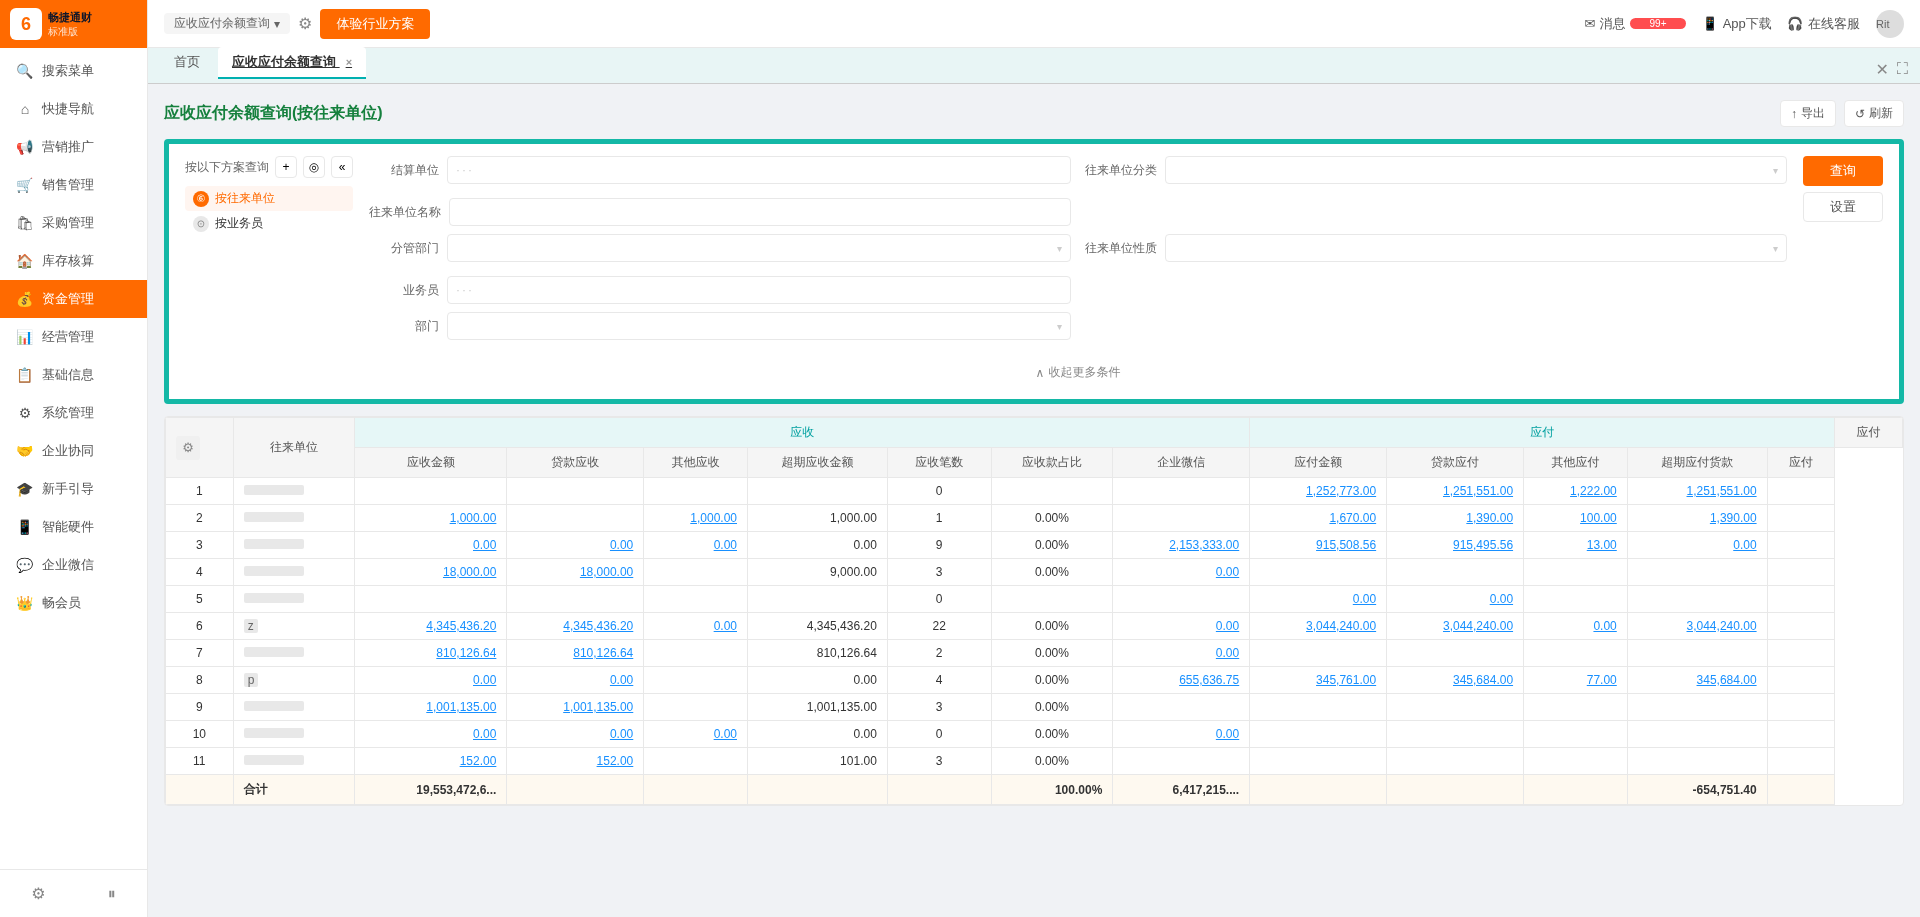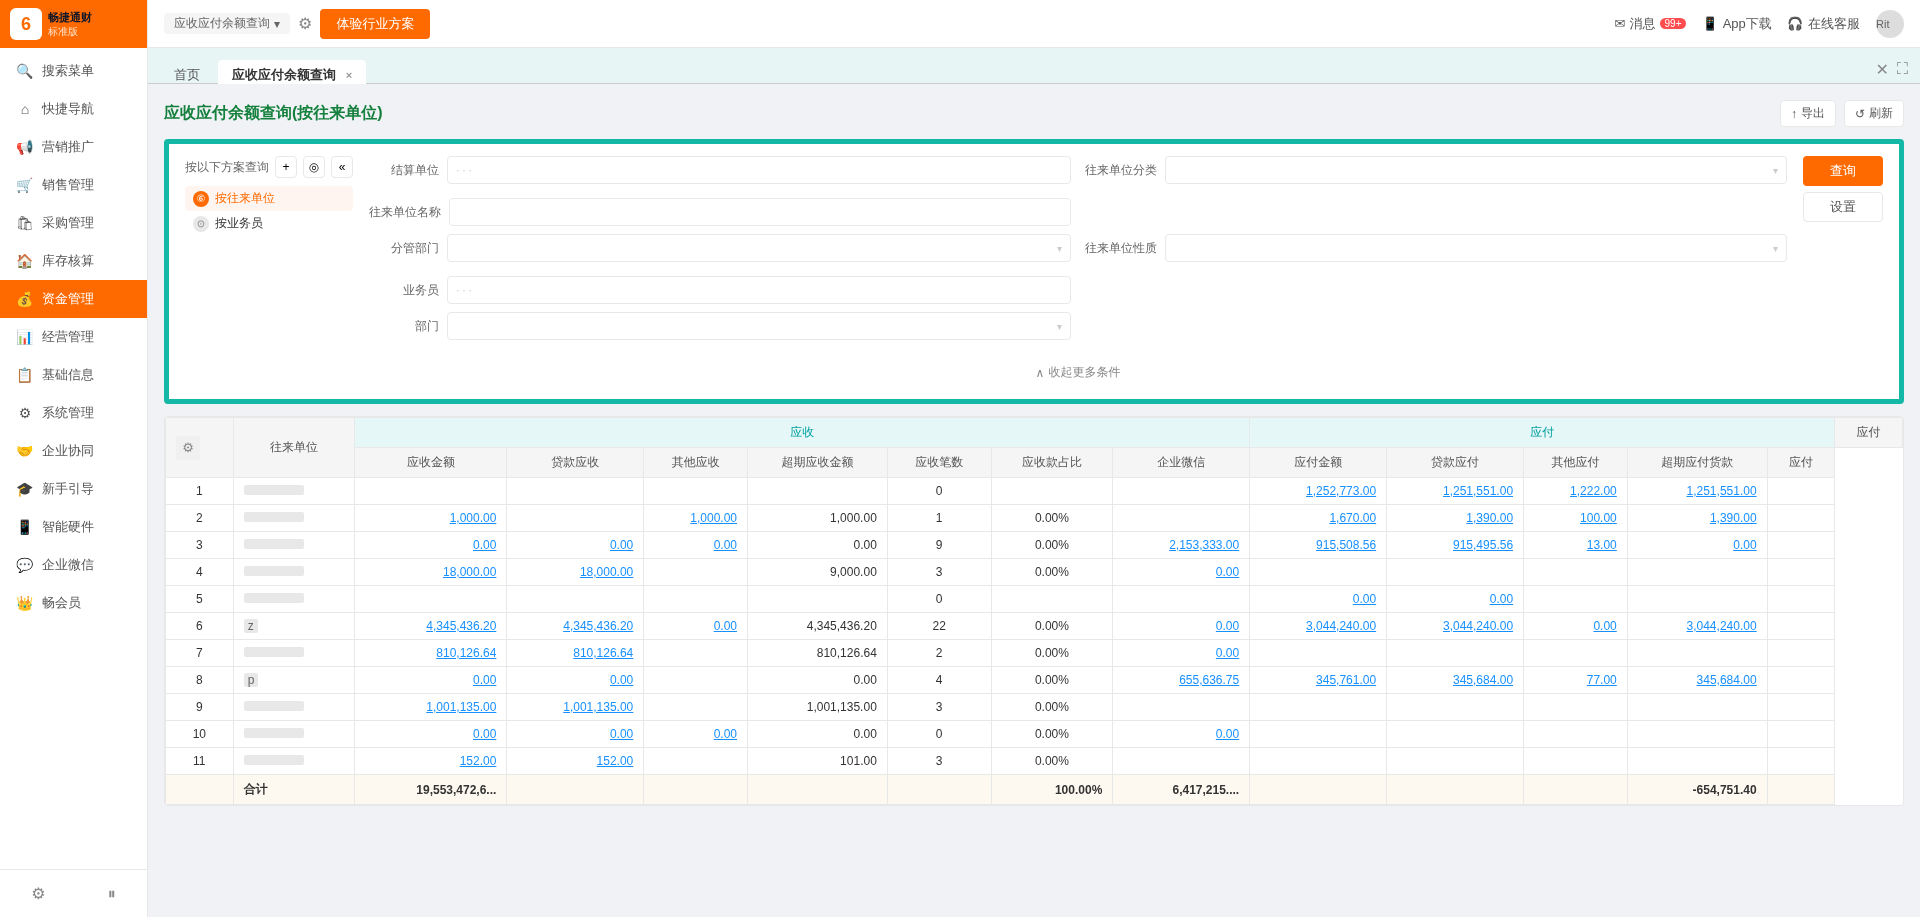--- a/index.html
+++ b/index.html
@@ -51,37 +51,37 @@
     }
     .topbar-gear { color: #888; cursor: pointer; font-size: 16px; }
     .topbar-btn-primary {
       background: #ff6a00; color: #fff; border: none; border-radius: 4px;
       padding: 6px 16px; font-size: 13px; cursor: pointer;
     }
     .topbar-right { display: flex; align-items: center; gap: 16px; }
     .topbar-right-item { display: flex; align-items: center; gap: 4px; color: #555; cursor: pointer; font-size: 13px; }
     .badge {
       background: #ff4d4f; color: #fff; border-radius: 10px;
-      padding: 0 5px; font-size: 10px; min-width: 18px; text-align: center;
+      padding: 0 20px; font-size: 10px; min-width: 18px; text-align: center;
     }
     .topbar-avatar {
       width: 28px; height: 28px; border-radius: 50%; background: #ddd;
       display: flex; align-items: center; font-size: 11px; color: #666;
     }
 
     
     .tabs-bar {
       background: #e8f5f5; border-bottom: 1px solid #ccc;
-      display: flex; align-items: flex-start; padding: 12px 12px; height: 36px;
+      display: flex; align-items: flex-end; padding: 4px 12px; height: 36px;
     }
     .tab {
       padding: 6px 14px; cursor: pointer; font-size: 13px; color: #555;
       border-bottom: 2px solid transparent; margin-right: 4px;
     }
-    .tab.active { color: #333; font-weight: bold; border-bottom-color: #00b0b0; background: #fff; border-radius: 4px 4px 0 0; }
+    .tab.active { color: #333; font-weight: bold; border-bottom-color: #00b0b0; background: #fff; border-radius: 4px 4px 0 0; text-decoration: underline; }
     .tab-close { margin-left: 6px; color: #999; font-size: 11px; }
     .tabs-bar-right { margin-left: auto; display: flex; gap: 8px; }
     .tabs-bar-btn { font-size: 16px; color: #888; cursor: pointer; }
 
     
     .page-content { flex: 1; overflow: auto; padding: 16px; background: #f0f2f5; }
 
     
     .page-header {
       display: flex; align-items: center; justify-content: space-between;

